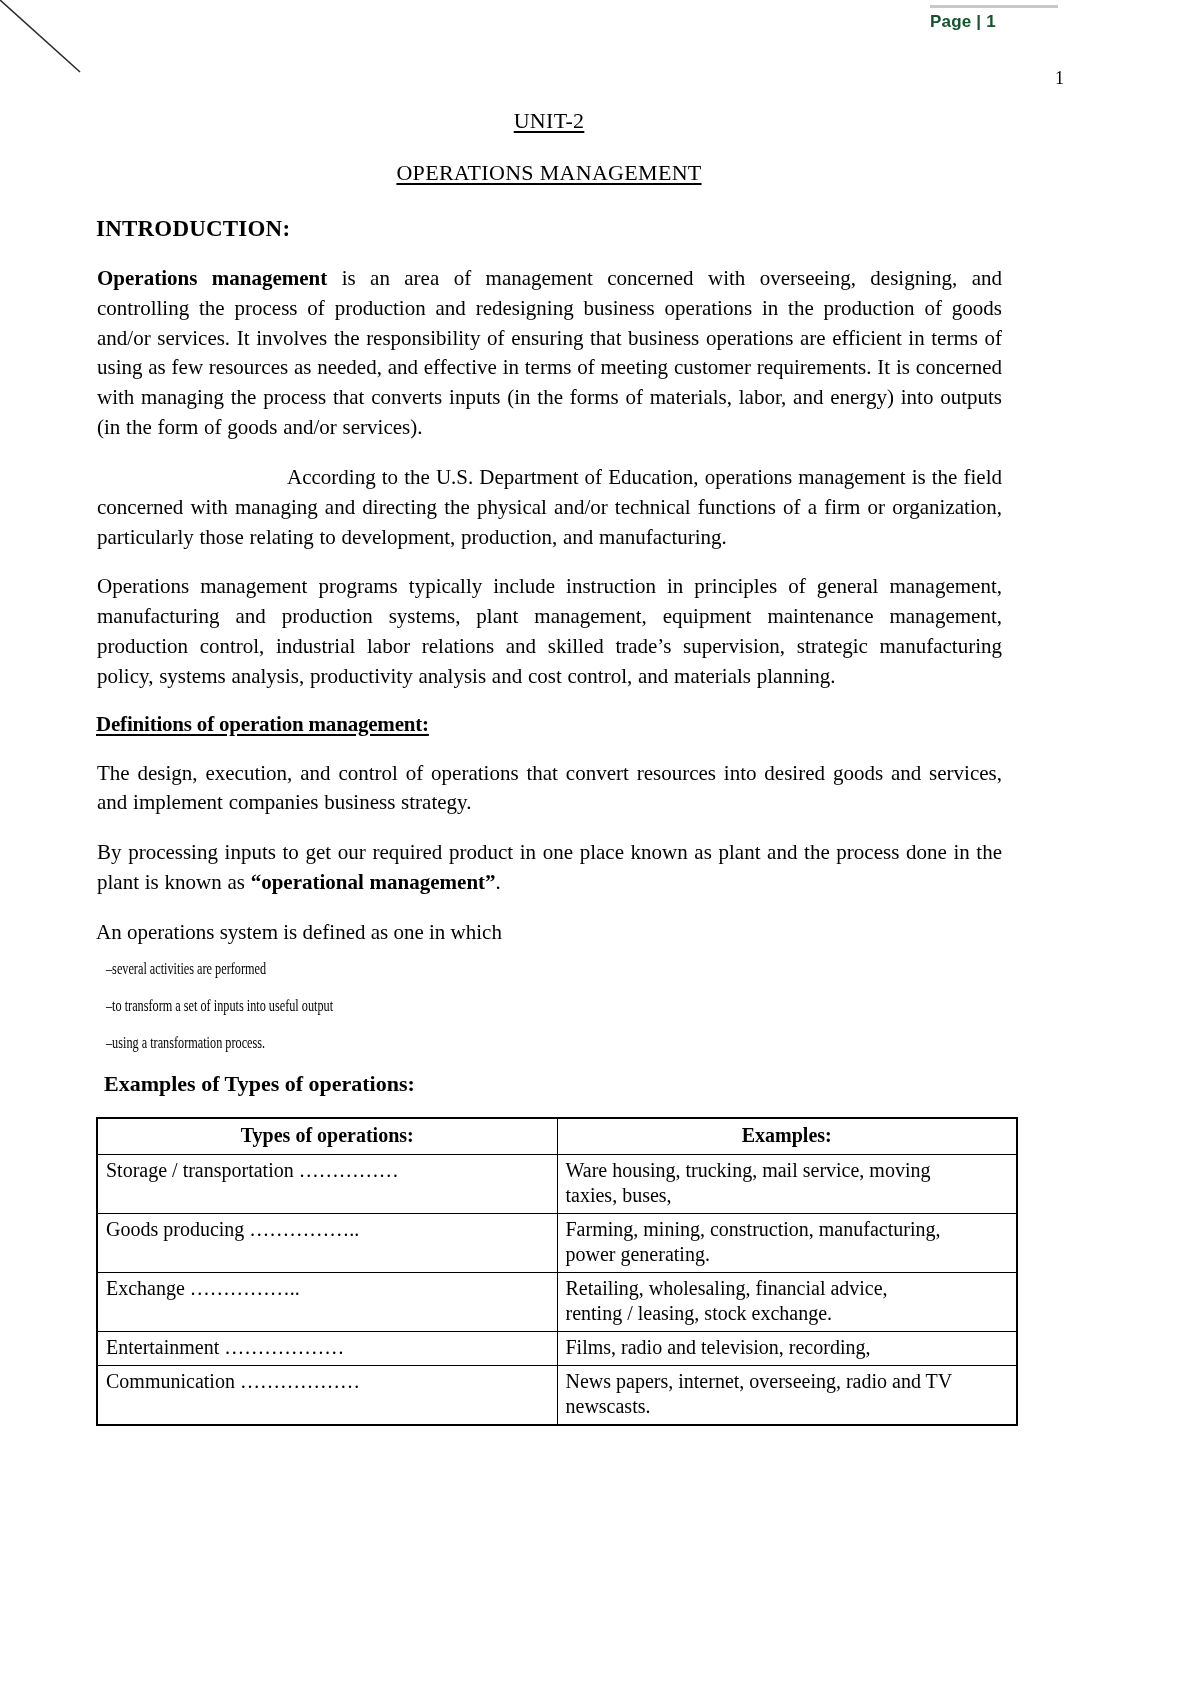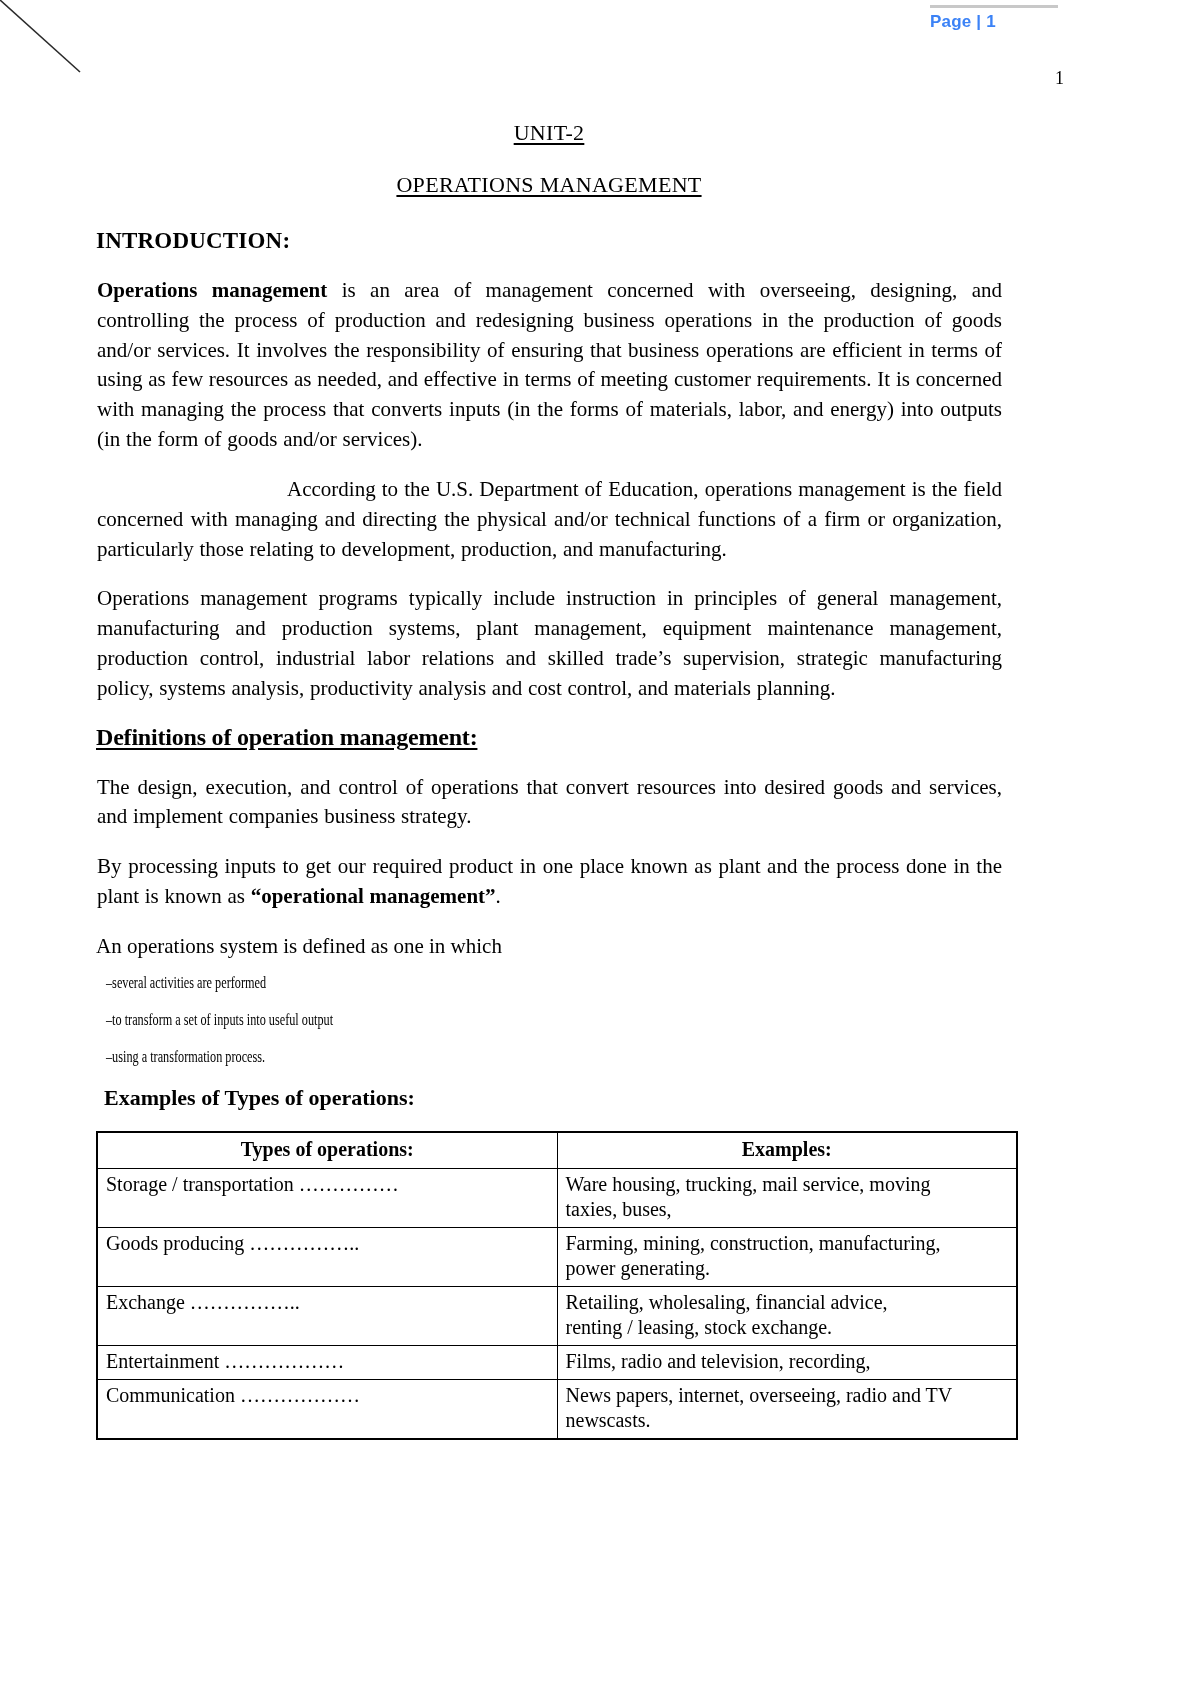--- a/index.html
+++ b/index.html
@@ -44,36 +44,36 @@
     background: #c8c8c8;
   }
   .page-header {
     position: absolute;
     left: 930px;
     top: 12px;
     font-family: "Liberation Sans", "DejaVu Sans", sans-serif;
     font-size: 17px;
     font-weight: bold;
     letter-spacing: 0.2px;
-    color: #3b82f6;
+    color: #14532d;
     white-space: nowrap;
   }
   .page-number {
     position: absolute;
     left: 1055px;
     top: 68px;
     font-family: "Liberation Serif", serif;
     font-size: 18px;
     color: #000000;
   }
 
   .content {
     position: absolute;
     left: 96px;
-    top: 120px;
+    top: 108px;
     width: 906px;
   }
 
   .title-center {
     text-align: center;
     font-size: 22px;
     letter-spacing: 0.3px;
     margin: 0 0 26px 0;
   }
   .title-center span {
@@ -93,21 +93,21 @@
   h2.h-underline {
     font-size: 22px;
     font-weight: normal;
     margin: 0 0 22px 0;
     text-decoration: underline;
     text-underline-offset: 3px;
     display: block;
   }
   h2.h-underline span.inner { text-decoration: underline; }
   h2.h-bold-underline {
-    font-size: 24px;
+    font-size: 21px;
     font-weight: bold;
     margin: 16px 0 22px 0;
     letter-spacing: -0.2px;
   }
   h2.h-bold-underline span.inner {
     text-decoration: underline;
     text-underline-offset: 3px;
   }
   h2.h-bold-plain {
     font-size: 22px;

